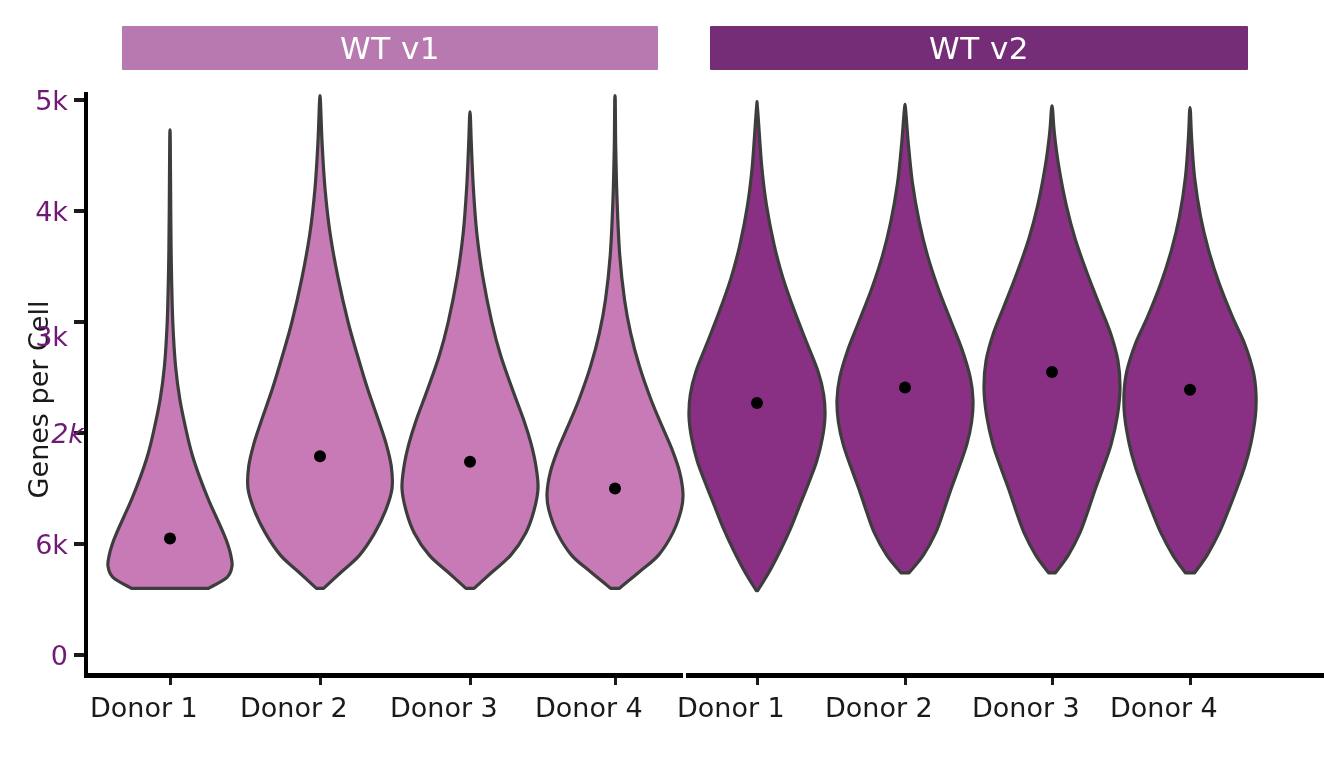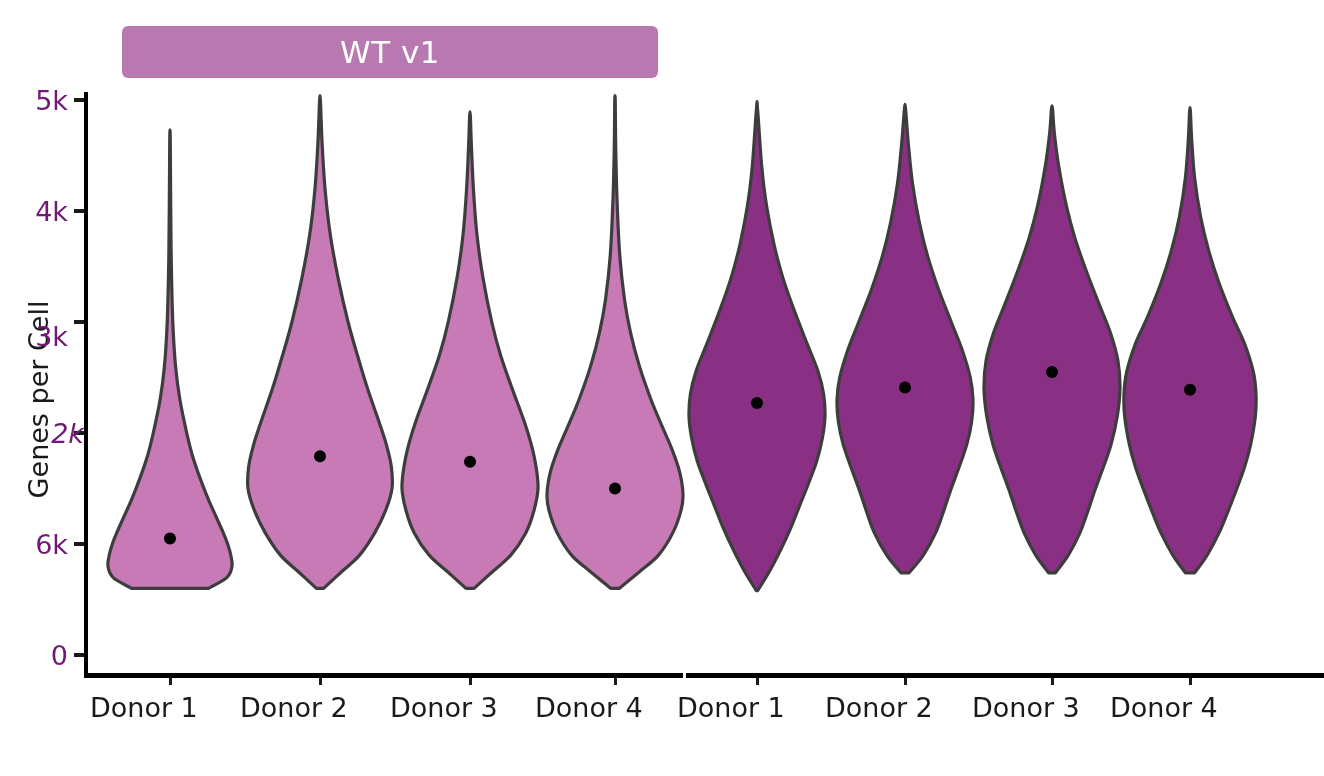--- a/index.html
+++ b/index.html
@@ -8,22 +8,22 @@
     width:1324px;height:776px;
     font-family:"DejaVu Sans","Liberation Sans",sans-serif;
     color:#1a1a1a;
     overflow:hidden;
   }
   #figure{position:relative;width:1324px;height:776px;background:#ffffff;}
 
   
   .facet-strip{
     position:absolute;
-    height:52px;
-    border-radius:6px;
+    height:44px;
+    border-radius:1px;
     display:flex;align-items:center;justify-content:center;
     color:#ffffff;
     font-size:31px;
     letter-spacing:0.5px;
     box-sizing:border-box;
     user-select:none;
   }
   #strip-v1{left:122px;top:26px;width:536px;}
   #strip-v2{left:710px;top:26px;width:538px;}
 
@@ -70,20 +70,23 @@
   .violin-path{stroke:#3d3d3d;stroke-width:3.2;stroke-linejoin:round;}
   .median-dot{fill:#000000;}
 </style>
 </head>
 <body>
 
 <div id="figure">
 
   <div class="facet-strip" id="strip-v1" style="background: rgb(184, 121, 176); color: rgb(255, 255, 255);">
     <span>WT v1</span>
+  </div>
+  <div class="facet-strip" id="strip-v2" style="background: rgb(117, 45, 120); color: rgb(255, 255, 255);">
+    <span>WT v2</span>
   </div>
 
   <div class="axis-line" id="y-axis-line"></div>
   <div class="axis-line" id="x-axis-line-left"></div>
   <div class="axis-line" id="x-axis-line-right"></div>
 
   <div id="y-axis-title">Genes per Cell</div>
 
   <div id="y-ticks">
       <div class="y-tick-mark" style="top: 653px;"></div>

